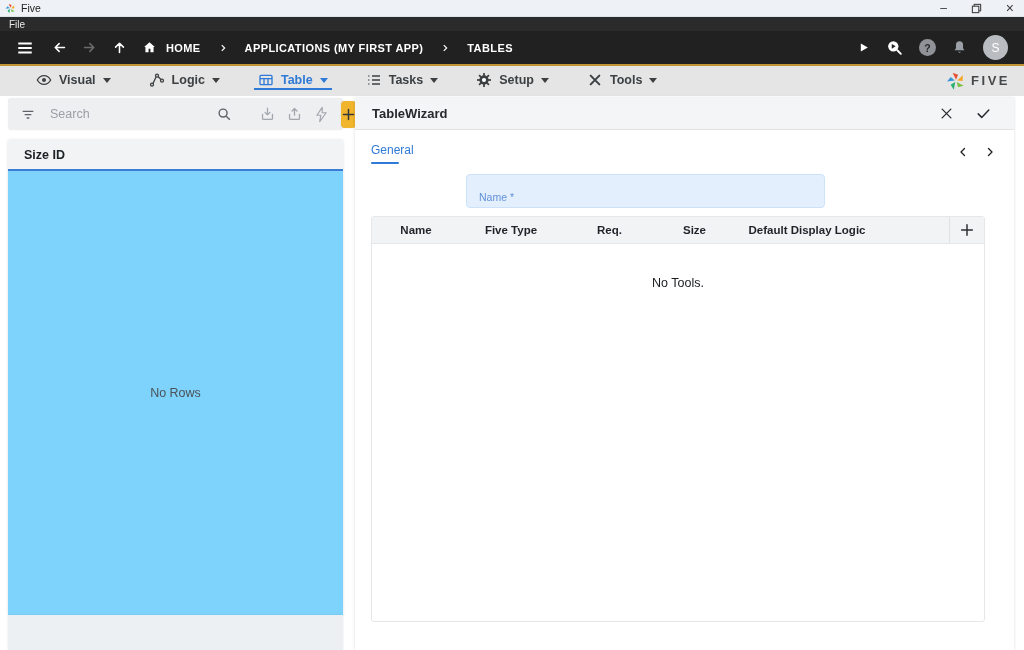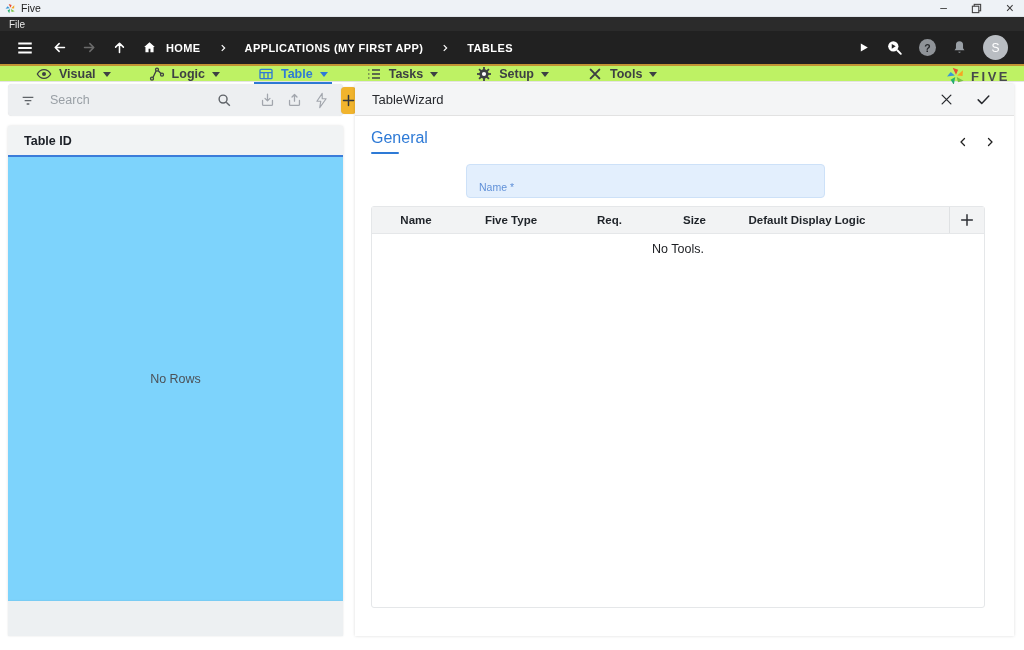--- a/index.html
+++ b/index.html
@@ -20,21 +20,21 @@
   .navbar { height:35px; background:#212121; border-bottom:2px solid #c29433; display:flex; align-items:center; padding:0 16px; }
   .nav-icon { display:flex; align-items:center; justify-content:center; }
   .nav-left { display:flex; align-items:center; gap:13px; }
   .crumbs { display:flex; align-items:center; gap:9px; margin-left:14px; }
   .crumb { color:#fff; font-size:11px; font-weight:700; letter-spacing:.4px; }
   .nav-right { margin-left:auto; display:flex; align-items:center; gap:15px; }
   .help-circle { width:17px; height:17px; border-radius:50%; background:#8f9398; display:flex; align-items:center; justify-content:center; font-size:10.5px; font-weight:700; color:#26282b; }
   .avatar { width:25px; height:25px; border-radius:50%; background:#b9bdc2; display:flex; align-items:center; justify-content:center; font-size:12px; color:#fff; font-weight:400; }
 
   
-  .toolbar { height:16px; background:#bef264; border-bottom:1px solid #e4e4e4; display:flex; align-items:flex-start; padding-left:32px; }
+  .toolbar { height:30px; background:#e5e5e5; border-bottom:1px solid #e4e4e4; display:flex; align-items:center; padding-left:32px; }
   .tb-item { display:flex; align-items:center; gap:7px; font-size:12.5px; font-weight:600; color:#3d4043; padding:0 4px; margin-right:30px; border-bottom:2px solid transparent; }
   .tb-item.active { color:#2e7ad6; border-bottom-color:#2e7ad6; }
   .caret { width:0; height:0; border-left:4px solid transparent; border-right:4px solid transparent; border-top:5px solid currentColor; margin-top:1px; }
   .brand { margin-left:auto; display:flex; align-items:center; gap:5px; padding-right:14px; }
   .brand-text { font-size:13px; font-weight:800; letter-spacing:2.5px; color:#45494c; }
 
   
   .main { height:554px; display:flex; background:#fff; }
 
   
@@ -48,30 +48,30 @@
   .grid-card { margin-top:10px; flex:1; display:flex; flex-direction:column; background:#fff; box-shadow:0 0 3px rgba(0,0,0,.14); border-radius:2px 2px 0 0; }
   .grid-header { height:31px; background:#f1f3f4; border-bottom:2px solid #3b7cd9; display:flex; align-items:center; padding-left:16px; }
   .grid-header-label { font-size:12.5px; font-weight:700; color:#1c2027; }
   .grid-body { flex:1; background:#7dd3fc; display:flex; align-items:center; justify-content:center; }
   .empty-rows { font-size:12.5px; color:#4c5157; }
   .grid-footer { height:35px; background:#edf0f2; box-shadow:0 0 2px rgba(0,0,0,.10); }
 
   
   .right-panel { flex:1; margin:2px 10px 0 12px; display:flex; flex-direction:column; box-shadow:0 0 3px rgba(0,0,0,.14); background:#fff; }
   .wizard-header { height:32px; background:#f4f5f6; border-bottom:1px solid #e2e2e2; display:flex; align-items:center; padding:0 22px 0 17px; }
-  .wizard-title { font-size:13px; font-weight:400; color:#27292e; }
+  .wizard-title { font-size:13px; font-weight:700; color:#27292e; }
   .wizard-actions { margin-left:auto; display:flex; align-items:center; gap:21px; }
   .wizard-body { flex:1; padding:0 16px; display:flex; flex-direction:column; }
   .tab-row { margin-top:13px; display:flex; align-items:flex-end; justify-content:space-between; }
-  .tab { font-size:16px; color:#2e7ad6; padding-bottom:7px; position:relative; }
+  .tab { font-size:12px; color:#2e7ad6; padding-bottom:7px; position:relative; }
   .tab::after { content:""; position:absolute; left:0; bottom:0; width:28px; height:2.5px; background:#2e7ad6; border-radius:1px; }
   .pager { display:flex; align-items:center; gap:15px; padding-bottom:6px; margin-right:2px; }
   .name-field { margin:10px 0 0 95px; width:359px; height:33px; background:#e3effd; border:1px solid #cde1f8; border-radius:4px; padding:16px 12px; }
   .name-label { font-size:10.5px; color:#6191d8; }
-  .fields-box { margin:8px 13px 28px 0; border:1px solid #e5e7e9; border-radius:3px; flex:1; display:flex; flex-direction:column; }
+  .fields-box { margin:8px 13px 28px 0; border:1px solid #e5e7e9; border-radius:3px; flex:1; display:flex; flex-direction:column;gap:24px; }
   .fields-head { height:27px; background:#f2f3f4; border-bottom:1px solid #e5e7e9; display:flex; align-items:stretch; }
   .fh-cell { display:flex; align-items:center; justify-content:center; font-size:11.5px; font-weight:700; color:#1f2329; }
   .fh-name { width:88px; } .fh-type { width:102px; } .fh-req { width:95px; } .fh-size { width:75px; } .fh-ddt { width:150px; }
   .fh-spacer { flex:1; }
   .fh-add { width:35px; border-left:1px solid #dfe1e3; display:flex; align-items:center; justify-content:center; }
   .fields-empty { text-align:center; margin-top:8px; font-size:12.5px; color:#1b1d21; }
 
   svg { display:block; }
 </style>
 </head>
@@ -288,21 +288,21 @@
       </span>
       <span class="add-btn">
         <svg width="15" height="15" viewBox="0 0 24 24" fill="none" stroke="#35383c" stroke-width="2.4" stroke-linecap="round">
             <path d="M12 4v16M4 12h16"></path>
           </svg>
       </span>
     </div>
 
     <div class="grid-card">
       <div class="grid-header">
-        <span class="grid-header-label">Table ID</span>
+        <span class="grid-header-label">Size ID</span>
       </div>
       <div class="grid-body">
         <span class="empty-rows">No Rows</span>
       </div>
     </div>
     <div class="grid-footer"></div>
   </div>
 
   <div class="right-panel">
     <div class="wizard-header">

